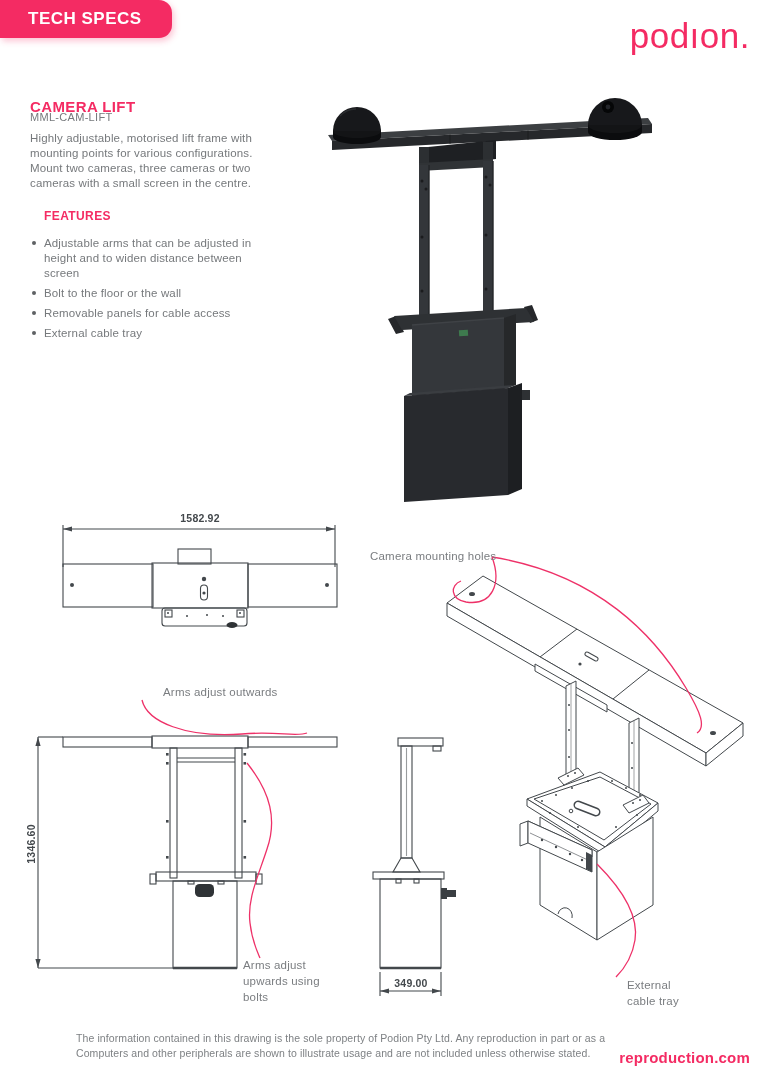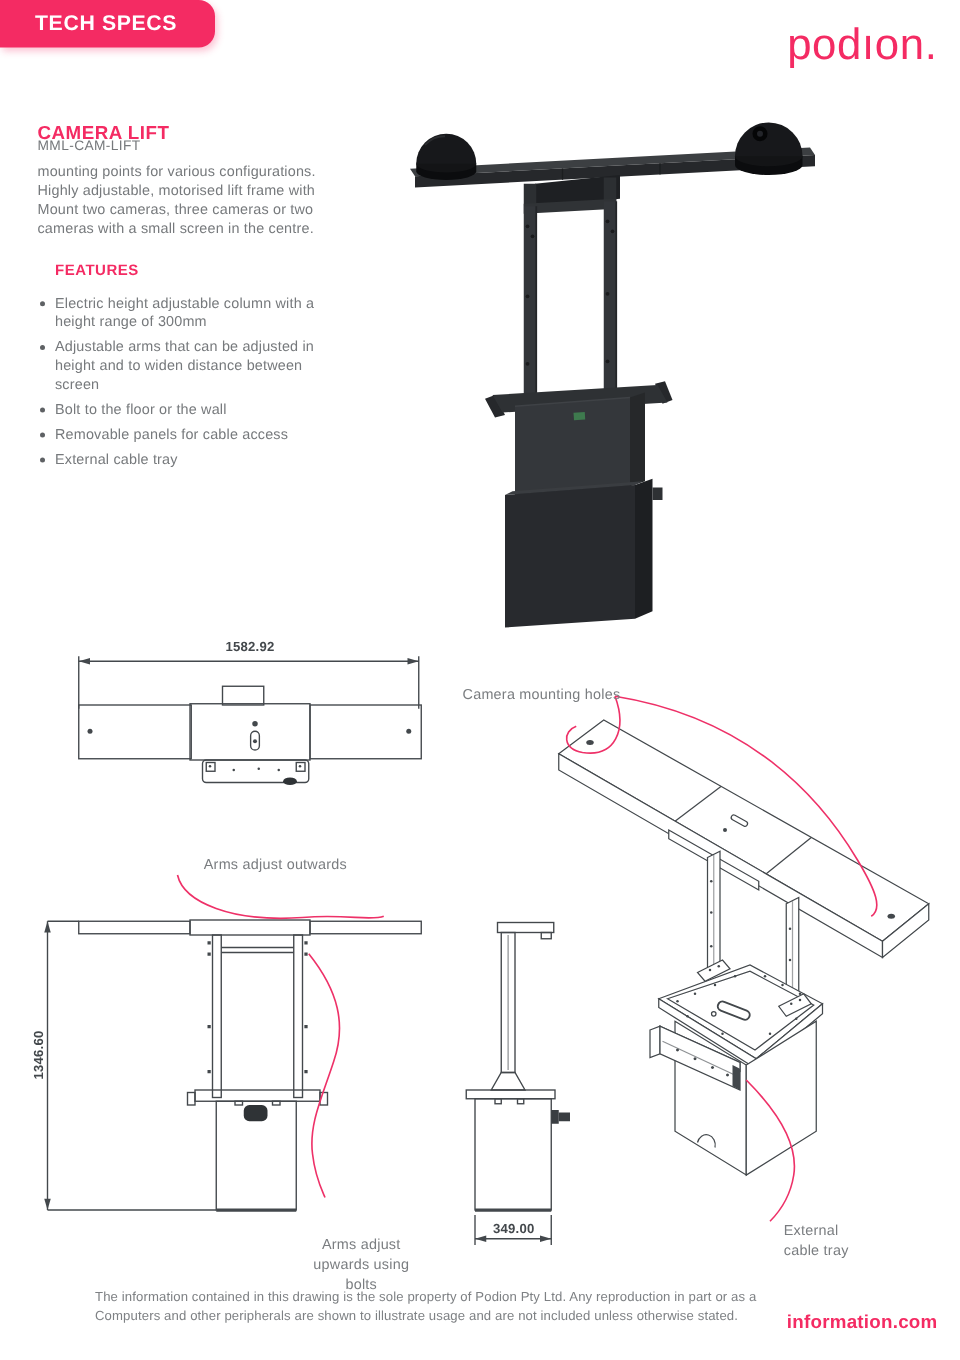--- a/index.html
+++ b/index.html
@@ -66,33 +66,28 @@
 <div class="page">
 
   <div class="abs pink-banner">
     <span>TECH SPECS</span>
   </div>
   <div class="abs logo">podıon.</div>
 
   <div class="abs title">CAMERA LIFT</div>
   <div class="abs sku">MML-CAM-LIFT</div>
   <div class="abs desc">
+    <div>Highly adjustable, motorised lift frame with</div>
     <div>mounting points for various configurations.</div>
-    <div>Highly adjustable, motorised lift frame with</div>
     <div>Mount two cameras, three cameras or two</div>
     <div>cameras with a small screen in the centre.</div>
   </div>
   <div class="abs features-title">FEATURES</div>
 
   <div class="abs features">
-    <div class="feature-item">
-      <span class="bullet"></span>
-      <div class="feature-line">Electric height adjustable column with a</div>
-      <div class="feature-line">height range of  300mm</div>
-    </div>
     <div class="feature-item">
       <span class="bullet"></span>
       <div class="feature-line">Adjustable arms that can be adjusted in</div>
       <div class="feature-line">height and to widen distance between</div>
       <div class="feature-line">screen</div>
     </div>
     <div class="feature-item">
       <span class="bullet"></span>
       <div class="feature-line">Bolt to the floor or the wall</div>
     </div>
@@ -304,22 +299,22 @@
   <svg class="abs" style="left:0; top:0; pointer-events:none;" width="768" height="1088" viewBox="0 0 768 1088" fill="none" stroke="#EE3168" stroke-width="1.3">
     <path d="M492,557 C502,584 492,606 466,602 C450,599 450,585 461,581"></path>
     <path d="M492,557 C598,574 655,636 686,688 C701,713 706,727 697,733"></path>
     <path d="M142,700 C147,722 186,738 242,734 C276,731 297,737 307,733"></path>
     <path d="M247,763 C271,793 277,820 267,849 C258,877 247,899 250,923 C252,941 257,951 260,958"></path>
     <path d="M597,864 C620,887 639,914 635,940 C632,959 622,971 616,977"></path>
   </svg>
 
   <div class="abs ann-label" style="left:370px; top:548px; white-space:nowrap;">Camera mounting holes</div>
   <div class="abs ann-label" style="left:163px; top:684px; white-space:nowrap;">Arms adjust outwards</div>
-  <div class="abs ann-label" style="left:243px; top:988px; width:92px;text-align:center;">Arms adjust upwards using bolts</div>
+  <div class="abs ann-label" style="left:243px; top:957px; width:92px;">Arms adjust upwards using bolts</div>
   <div class="abs ann-label" style="left:627px; top:977px; width:70px;">External cable tray</div>
 
   <div class="abs footer">
     <div>The information contained in this drawing is the sole property of Podion Pty Ltd. Any reproduction in part or as a</div>
     <div>Computers and other peripherals are shown to illustrate usage and are not included unless otherwise stated.</div>
   </div>
-  <a class="abs website" href="#">information.com</a>
+  <a class="abs website" href="#">reproduction.com</a>
 
 </div>
 
 </body></html>

